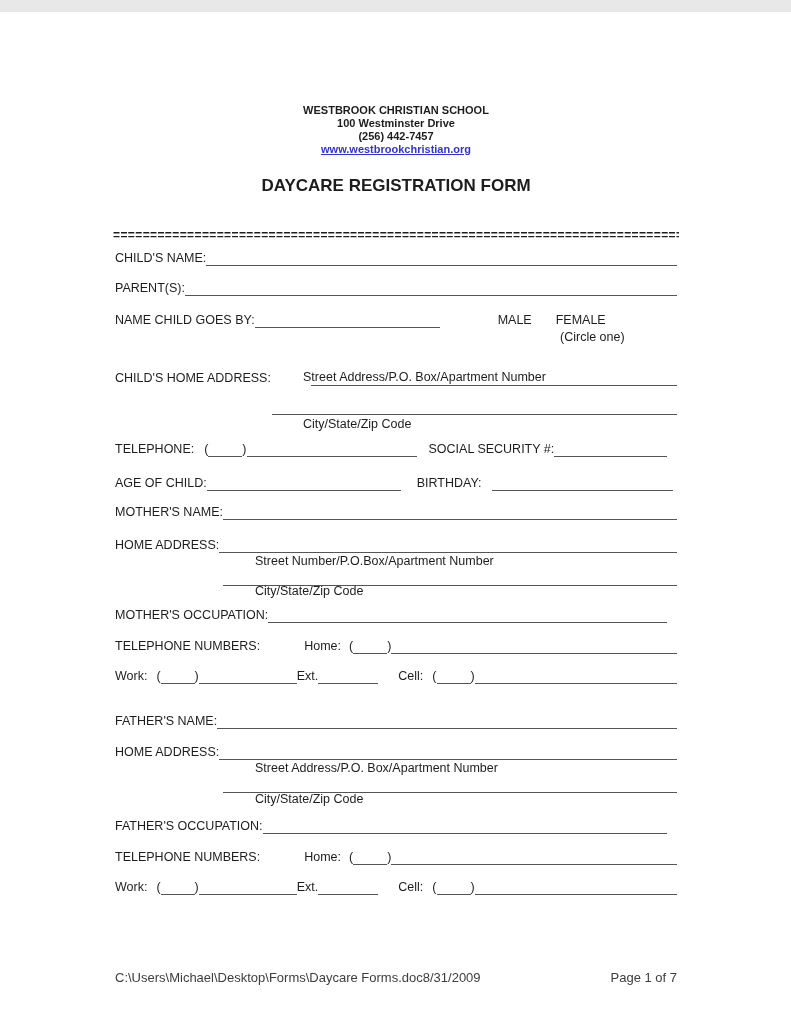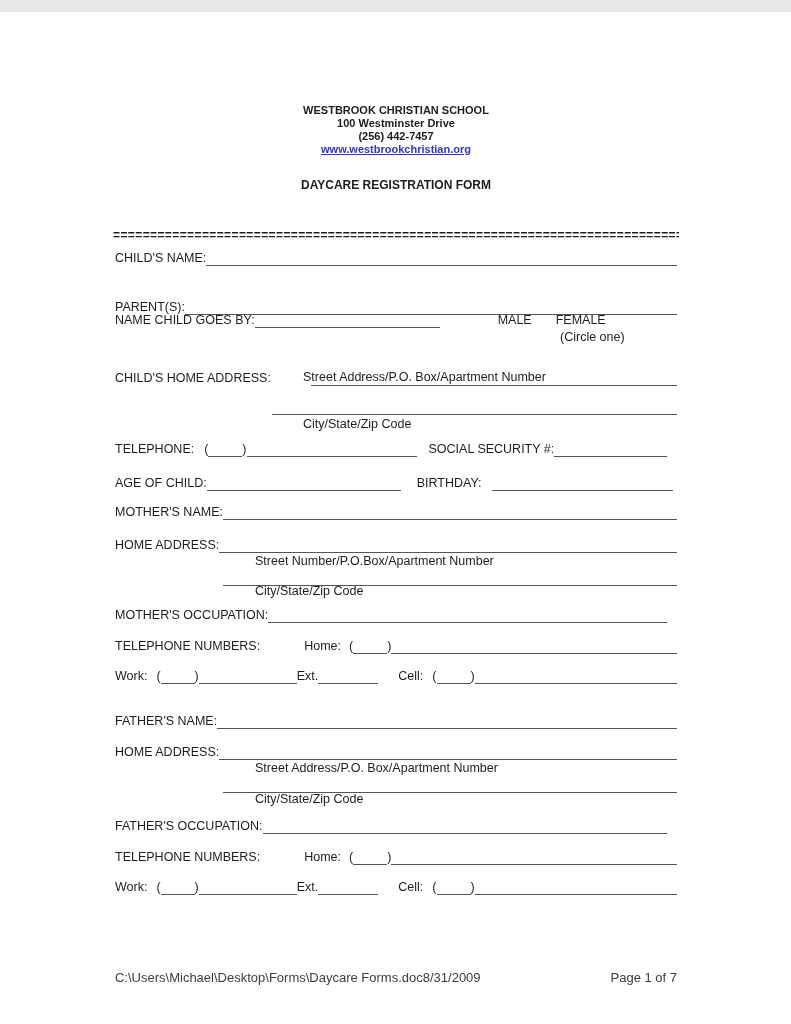--- a/index.html
+++ b/index.html
@@ -5,21 +5,21 @@
   html,body { margin:0; padding:0; background:#e8e8e8; }
   .page {
     position:relative; width:791px; height:1024px; background:#ffffff;
     font-family:"Liberation Sans","DejaVu Sans",sans-serif;
     color:#1d1d1d; overflow:hidden; margin:12px auto;
   }
   .doc-header { position:absolute; left:115px; top:92px; width:562px; text-align:center;
     font-weight:bold; font-size:11px; line-height:13px; }
   .site-link { color:#3333cc; text-decoration:underline; cursor:pointer; }
   .doc-title { position:absolute; left:115px; top:163px; width:562px; text-align:center;
-    font-weight:bold; font-size:12px; line-height:21px; }
+    font-weight:bold; font-size:17px; line-height:21px; }
   .sep { position:absolute; left:113px; top:216px; width:566px; height:14px;
     overflow:hidden; white-space:nowrap; font-weight:bold; font-size:12px;
     letter-spacing:0.4px; line-height:14px; }
   .row { position:absolute; left:115px; width:562px; height:15px;
     display:flex; align-items:center; font-size:12.5px; line-height:15px;
     white-space:nowrap; }
   .ln { border-bottom:1px solid #555; align-self:stretch; display:inline-block; }
   .fill { flex:1; }
   .sp { display:inline-block; align-self:stretch; }
   .cap { position:absolute; font-size:12.5px; line-height:14px; }
@@ -43,21 +43,21 @@
     <div>DAYCARE REGISTRATION FORM</div>
   </div>
 
   <div class="sep">========================================================================================================</div>
 
   <div class="row" style="top:239px;">
     <span>CHILD'S NAME:</span>
     <span class="ln fill"></span>
   </div>
 
-  <div class="row" style="top:288px;">
+  <div class="row" style="top:269px;">
     <span>PARENT(S):</span>
     <span class="ln fill"></span>
   </div>
 
   <div class="row" style="top:301px;">
     <span>NAME CHILD GOES BY:</span>
     <span class="ln" style="width:185px;"></span>
     <span class="sp" style="width:58px;"></span>
     <span>MALE</span>
     <span class="sp" style="width:24px;"></span>

